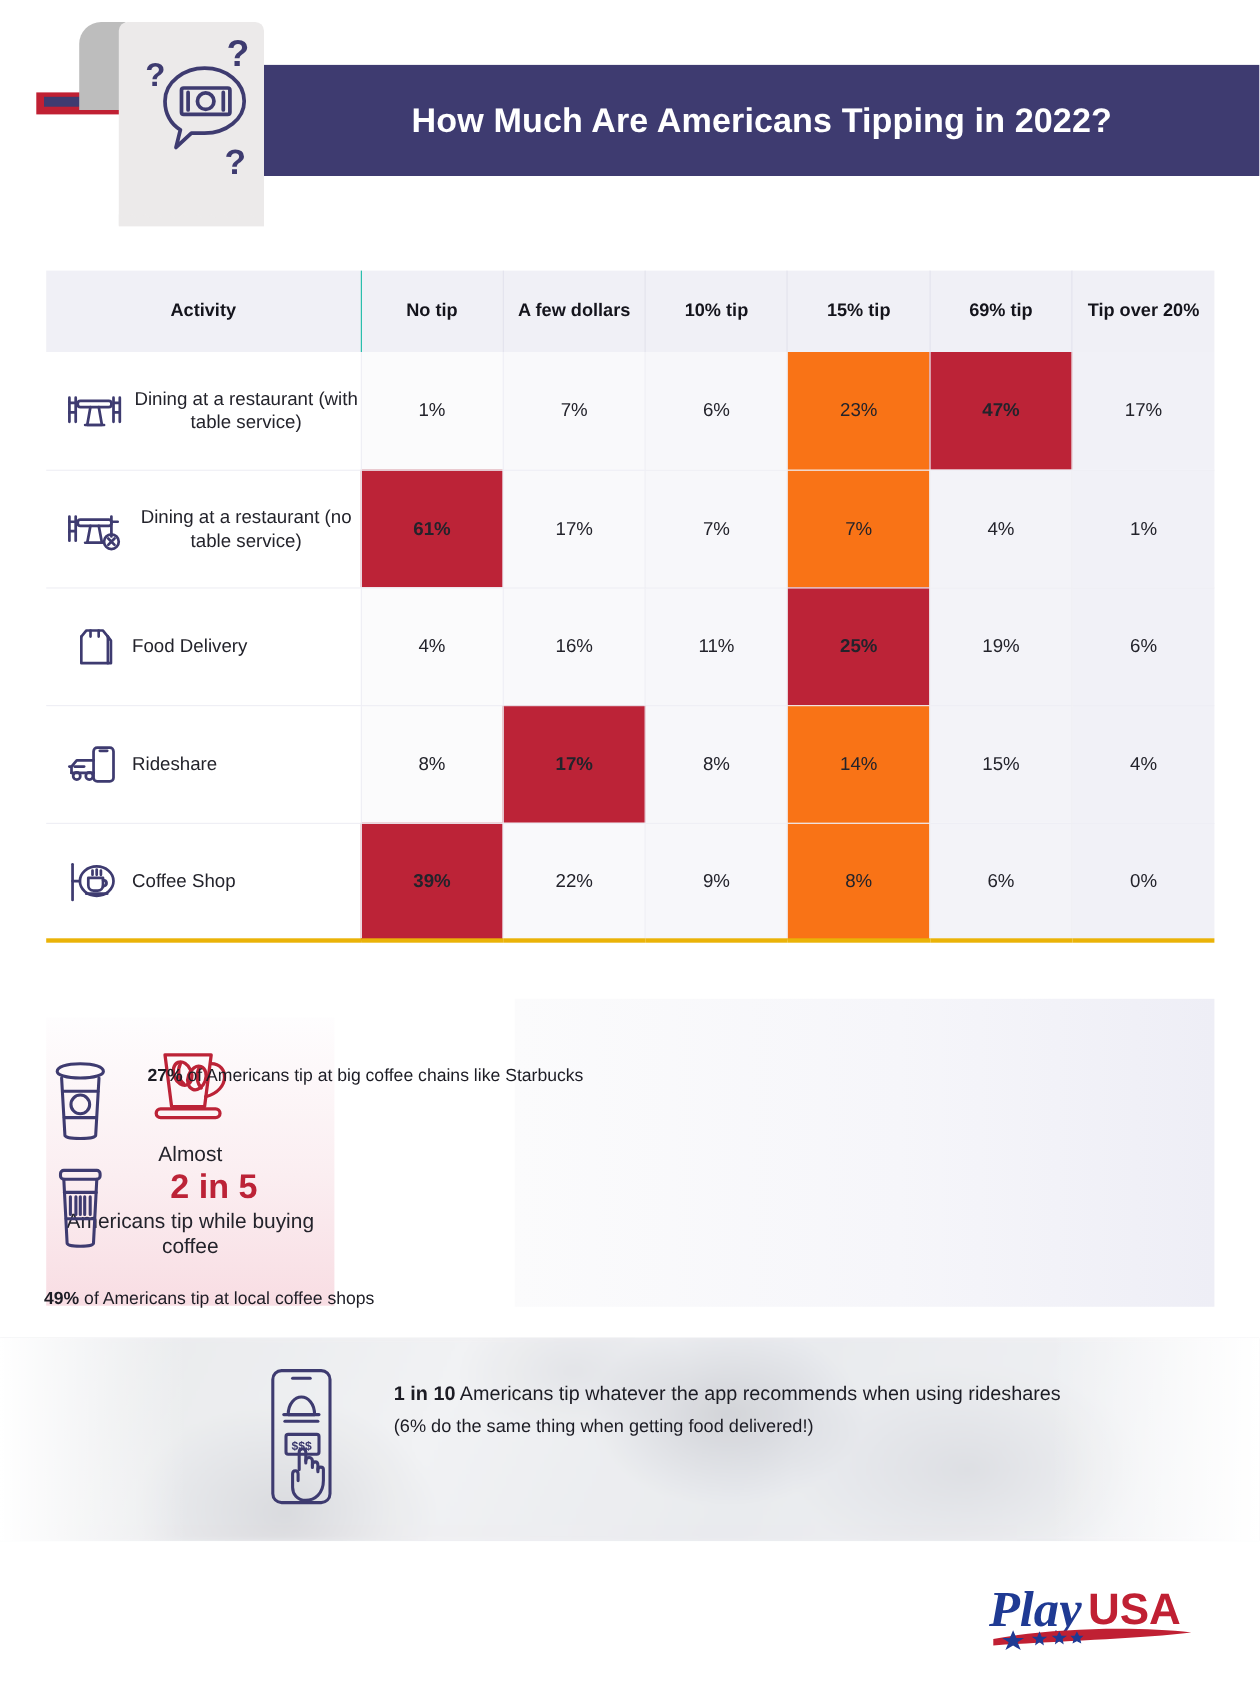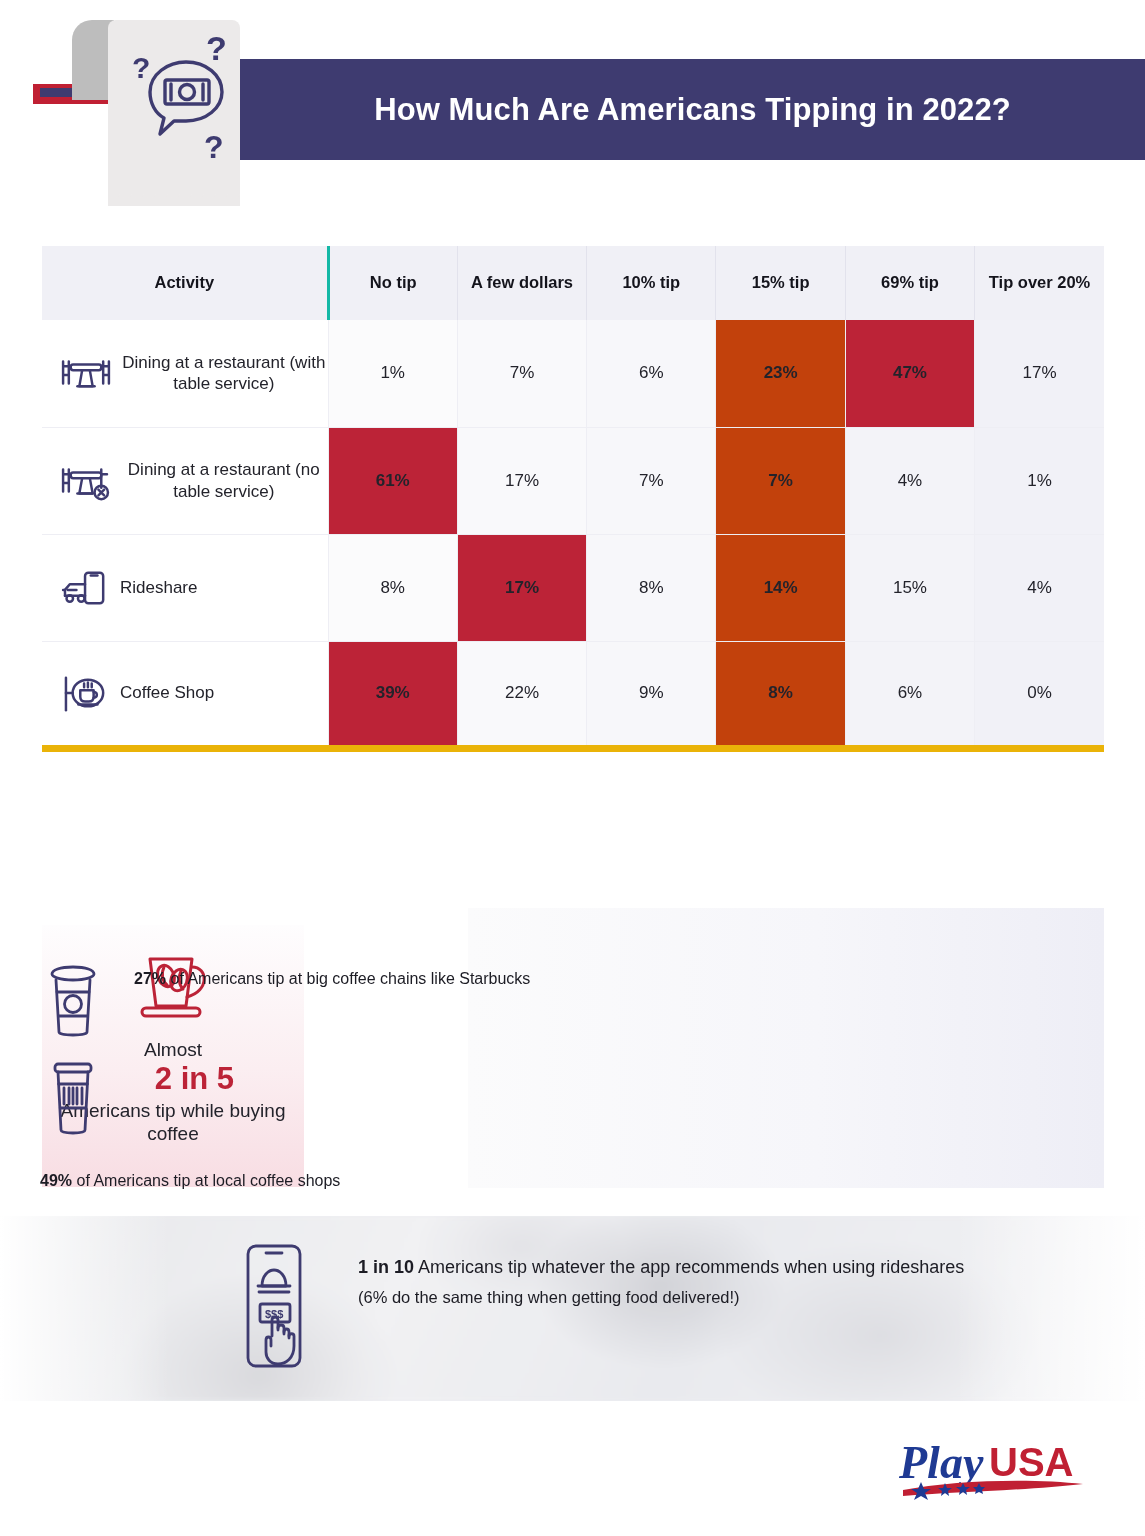--- a/index.html
+++ b/index.html
@@ -99,40 +99,40 @@
     color: #14141c;
     font-size: 16.5px;
     font-weight: bold;
     padding: 14px 4px;
     height: 74px;
     vertical-align: middle;
     text-align: center;
     border-right: 1px solid #e2e2ec;
     line-height: 1.18;
   }
-  table.tip-table th:first-child { border-right: 3px solid #14b8a6; }
+  table.tip-table th:first-child { border-right: 1px solid #14b8a6; }
   table.tip-table th:last-child { border-right: none; }
 
   table.tip-table td {
     height: 107px;
     vertical-align: middle;
     text-align: center;
     font-size: 17px;
     color: #23232b;
     border-bottom: 1px solid #eeeef4;
     border-right: 1px solid #eeeef4;
   }
-  table.tip-table tr:last-child td { border-bottom: 7px solid #eab308; }
+  table.tip-table tr:last-child td { border-bottom: 4px solid #eab308; }
   table.tip-table td:last-child { border-right: none; }
 
   td.c-activity { text-align: left; background: #ffffff; padding: 0; }
   td.c-0 { background: #fbfbfc; }
   td.c-1 { background: #f9f9fb; }
   td.c-2 { background: #f7f7fa; }
-  td.c-3 { background: #c2410c; font-weight: bold; }
+  td.c-3 { background: #f97316; }
   td.c-4 { background: #f3f3f8; }
   td.c-5 { background: #f1f1f7; }
 
   td.hl {
     background: #bc2337 !important;
     color: #ffffff;
     font-weight: bold;
     font-size: 18px;
     border-right-color: #bc2337;
     border-bottom-color: #bc2337;
@@ -363,20 +363,43 @@
             </div>
           </td>
           <td class="c-0 hl">61%</td>
           <td class="c-1">17%</td>
           <td class="c-2">7%</td>
           <td class="c-3">7%</td>
           <td class="c-4">4%</td>
           <td class="c-5">1%</td>
         </tr>
 
+        <tr>
+          <td class="c-activity">
+            <div class="act-cell">
+              <div class="act-icon">
+                <svg viewBox="0 0 56 44" width="52" height="42">
+                  <g fill="none" stroke="#3e3b70" stroke-width="2.6" stroke-linecap="round" stroke-linejoin="round">
+                    <path d="M15 12 L15 38 L41 38 L41 12"></path>
+                    <path d="M15 12 L20 6 L36 6 L41 12"></path>
+                    <path d="M24 6 L24 12 M32 6 L32 12"></path>
+                    <path d="M41 12 L44 16 L44 38 L41 38"></path>
+                  </g>
+                </svg>
+              </div>
+              <div class="act-label">Food Delivery</div>
+            </div>
+          </td>
+          <td class="c-0">4%</td>
+          <td class="c-1">16%</td>
+          <td class="c-2">11%</td>
+          <td class="c-3 hl">25%</td>
+          <td class="c-4">19%</td>
+          <td class="c-5">6%</td>
+        </tr>
 
         <tr>
           <td class="c-activity">
             <div class="act-cell">
               <div class="act-icon">
                 <svg viewBox="0 0 56 44" width="54" height="42">
                   <g fill="none" stroke="#3e3b70" stroke-width="2.6" stroke-linecap="round" stroke-linejoin="round">
                     <rect x="27" y="6" width="19" height="32" rx="3.5"></rect>
                     <path d="M33 9 L40 9"></path>
                     <path d="M6 30 L6 24 L11 18 L27 18"></path>

